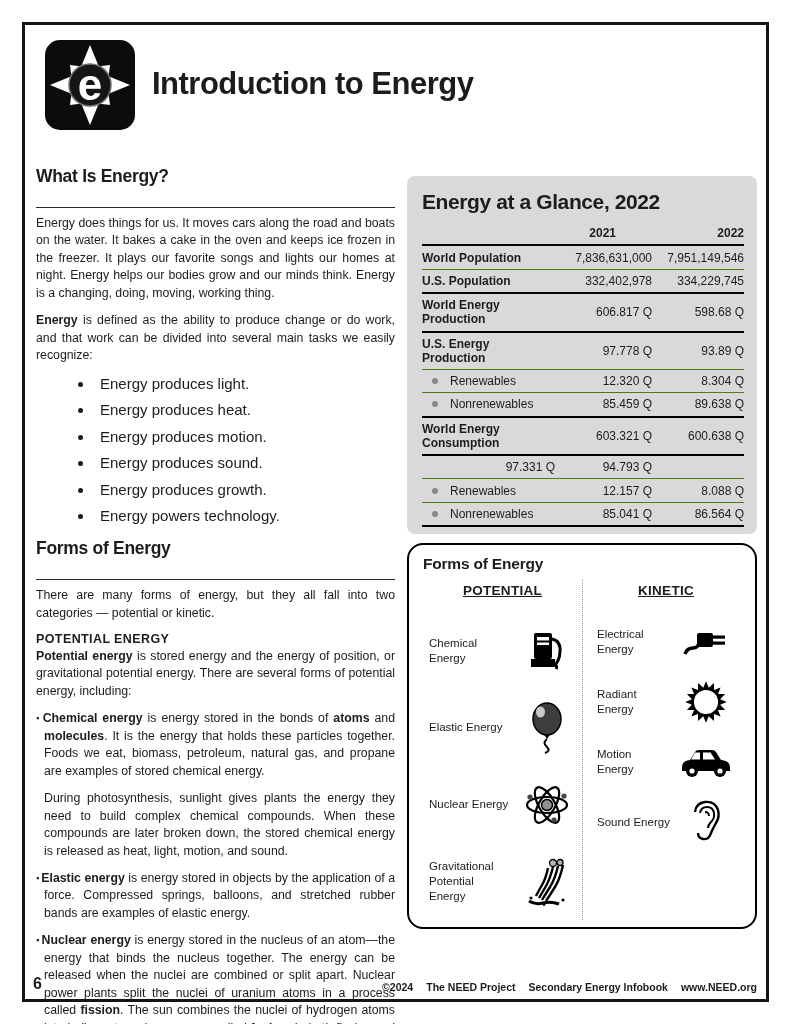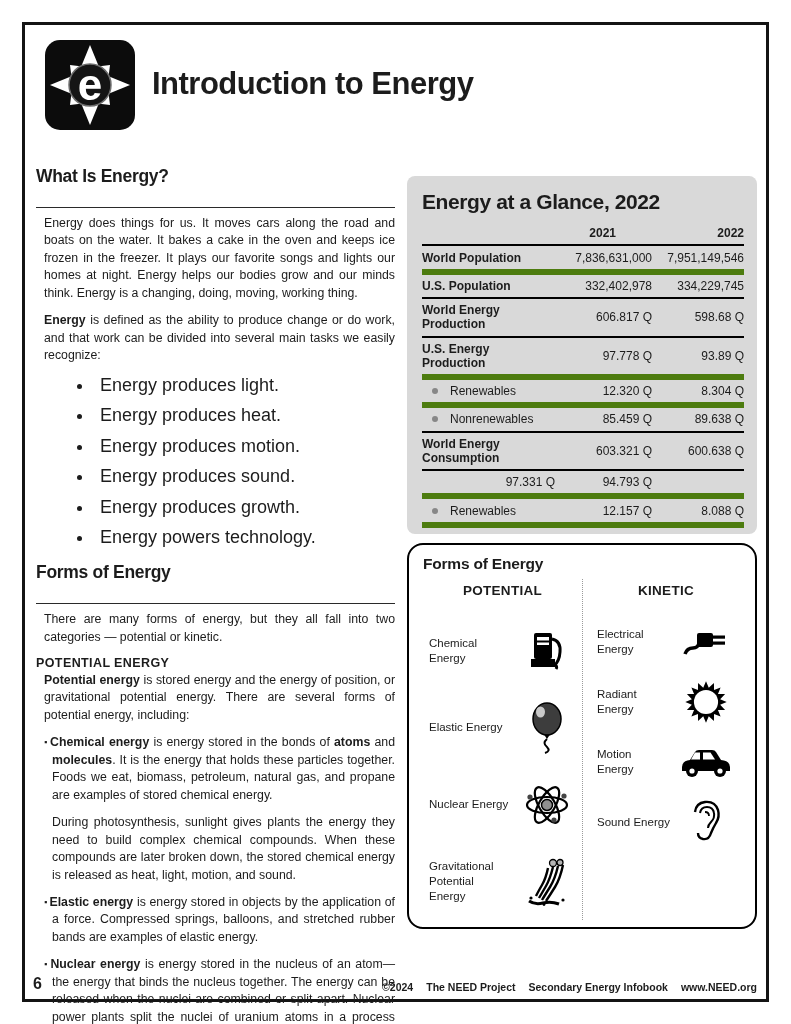--- a/index.html
+++ b/index.html
@@ -8,46 +8,46 @@
     font-family:"Liberation Sans", sans-serif;color:#1c1c1c;
     -webkit-font-smoothing:antialiased;
   }
   .page-border{position:absolute;left:22px;top:22px;width:741px;height:974px;border:3px solid #141414;background:#fff;}
   
   .logo{position:absolute;left:45px;top:40px;width:90px;height:90px;}
   .page-title{position:absolute;left:152px;top:66px;font-size:31px;font-weight:bold;letter-spacing:-0.5px;}
   
   .left-col{position:absolute;left:36px;top:166px;width:359px;}
   h2.sec{font-size:17.5px;font-weight:bold;margin:0 0 7px 0;padding-bottom:20px;border-bottom:1.5px solid #2a2a2a;letter-spacing:-0.3px;}
-  .left-col p{font-size:12.3px;line-height:1.42;text-align:justify;margin:0 0 10px 8px;}
+  .left-col p{font-size:12.3px;line-height:1.42;text-align:justify;margin:0 0 10px 0;}
   ul.energy-list{margin:2px 0 14px 0;padding-left:58px;}
-  ul.energy-list li{font-size:18px;margin-bottom:9.5px;list-style:disc;padding-left:6px;}
+  ul.energy-list li{font-size:15px;margin-bottom:9.5px;list-style:disc;padding-left:6px;}
   h3.subsec{font-size:12.5px;font-weight:bold;letter-spacing:0.4px;margin:4px 0 2px 0;}
   .left-col p.bullet{padding-left:8px;text-indent:-8px;}
   .left-col p.indent{padding-left:8px;}
   .sq{font-size:9px;vertical-align:1px;padding-right:2px;}
   sup{font-size:8px;}
   
   .glance{position:absolute;left:407px;top:176px;width:350px;height:358px;background:#d9d9d9;border-radius:8px;padding:12px 13px 10px 15px;box-sizing:border-box;overflow:hidden;}
   .glance-title{font-size:21px;font-weight:bold;letter-spacing:-0.4px;margin:2px 0 8px 0;}
   .t-row{display:grid;grid-template-columns:1fr 97px 92px;align-items:center;padding:4.2px 0;font-size:12px;}
   .t-row .lab{font-weight:bold;}
   .t-row .val{text-align:right;}
   .t-row.head{font-weight:bold;border-bottom:2px solid #000;gap:36px;}
-  .t-row.thin{border-bottom:6px solid #4d7c0f;}
+  .t-row.thin{border-bottom:1px solid #4d7c0f;}
   .t-row.thick{border-bottom:2px solid #000;}
   .t-row.sub .lab{font-weight:normal;padding-left:10px;}
   .dot{display:inline-block;width:6px;height:6px;border-radius:50%;background:#878787;margin-right:12px;vertical-align:1px;}
   
   .forms{position:absolute;left:407px;top:543px;width:350px;height:386px;border:2px solid #000;border-radius:16px;box-sizing:border-box;padding:10px 14px;background:#fff;}
   .forms-title{font-size:15.5px;font-weight:bold;margin:0 0 6px 0;letter-spacing:-0.2px;}
   .forms-cols{display:grid;grid-template-columns:1fr 1fr;height:330px;}
   .fcol{padding:0 6px;}
   .fcol.right{border-left:1.5px dotted #9a9a9a;padding-left:14px;}
-  .fcol-head{text-align:center;font-weight:bold;font-size:13.5px;letter-spacing:0.3px;margin:4px 0 14px 0;}
+  .fcol-head{text-align:center;font-weight:bold;font-size:13.5px;letter-spacing:0.3px;margin:4px 0 14px 0;text-decoration:underline;}
   .fitem{display:grid;grid-template-columns:1fr 58px;align-items:center;column-gap:6px;}
   .fcol.left .fitem{min-height:77px;}
   .fcol.right .fitem{min-height:60px;}
   .fitem .flab{font-size:11.5px;line-height:1.3;}
   .fitem svg{display:block;margin:0 auto;}
   
   .page-num{position:absolute;left:33px;top:975px;font-size:16px;font-weight:bold;}
   .credit{position:absolute;right:34px;top:981px;display:flex;gap:13px;font-size:10.5px;font-weight:bold;align-items:center;}
   b{font-weight:bold;}
 </style>

